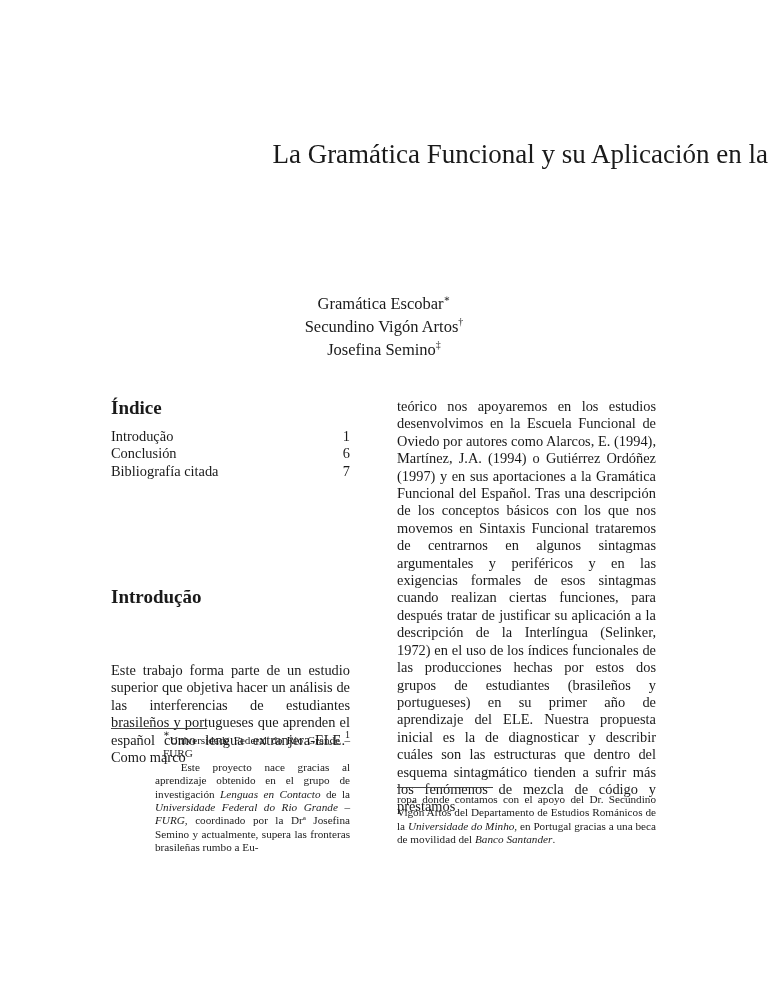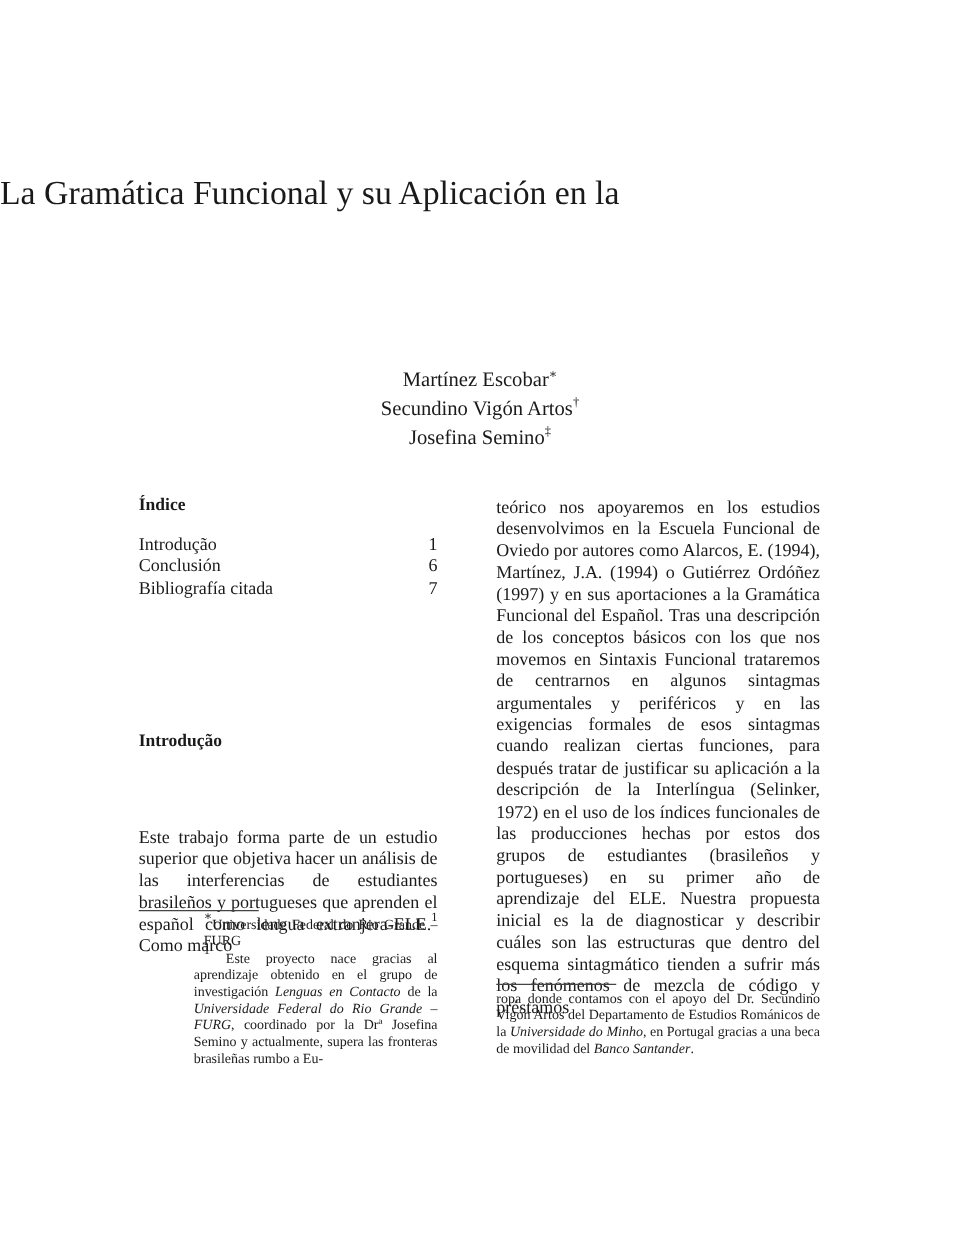--- a/index.html
+++ b/index.html
@@ -1,44 +1,44 @@
 <!DOCTYPE html>
 <html><head>
 <meta charset="utf-8">
 <style>
   html,body{margin:0;padding:0;background:#fff;}
   body{width:768px;height:994px;position:relative;overflow:hidden;
        font-family:"Liberation Serif","DejaVu Serif",serif;color:#1a1a1a;}
-  .title{position:absolute;top:137px;left:0;width:768px;text-align:left;
+  .title{position:absolute;top:137px;left:0;width:768px;text-align:right;
          font-size:27px;line-height:34px;}
   .authors{position:absolute;top:292px;left:0;width:768px;text-align:center;
            font-size:16.5px;line-height:23px;}
   sup{font-size:10px;line-height:0;vertical-align:7px;}
-  h2{position:absolute;margin:0;font-size:14px;font-weight:bold;}
+  h2{position:absolute;margin:0;font-size:19px;font-weight:bold;}
   .toc{position:absolute;top:428px;left:111px;width:239px;font-size:14.4px;line-height:17.4px;}
   .toc-row{display:flex;justify-content:space-between;}
   .toc-row .lbl{width:218px;text-align:justify;}
   .toc-row .lbl.indent{padding-left:10px;text-indent:-10px;}
   .toc-row .pg{width:12px;text-align:right;align-self:flex-end;}
   .para{position:absolute;font-size:14.4px;line-height:17.4px;text-align:justify;
         hyphens:manual;}
   .fnrule{position:absolute;height:1px;background:#444;width:96px;}
   .fn{position:absolute;font-size:11.2px;line-height:13.4px;text-align:justify;}
   .fn .ln{display:block;margin-left:44px;}
   i{font-style:italic;}
 </style>
 </head>
 <body>
 
 <div class="title">
   <div>La Gramática Funcional y su Aplicación en la</div>
 </div>
 
 <div class="authors">
-  <div><span>Martínez Escobar</span><sup>∗</sup></div>
+  <div><span>Gramática Escobar</span><sup>∗</sup></div>
   <div><span>Secundino Vigón Artos</span><sup>†</sup></div>
   <div><span>Josefina Semino</span><sup>‡</sup></div>
 </div>
 
 <h2 style="top:397px;left:111px;">Índice</h2>
 
 <div class="toc">
   <div class="toc-row">
     <span class="lbl">Introdução</span>
     <span class="pg">1</span>

